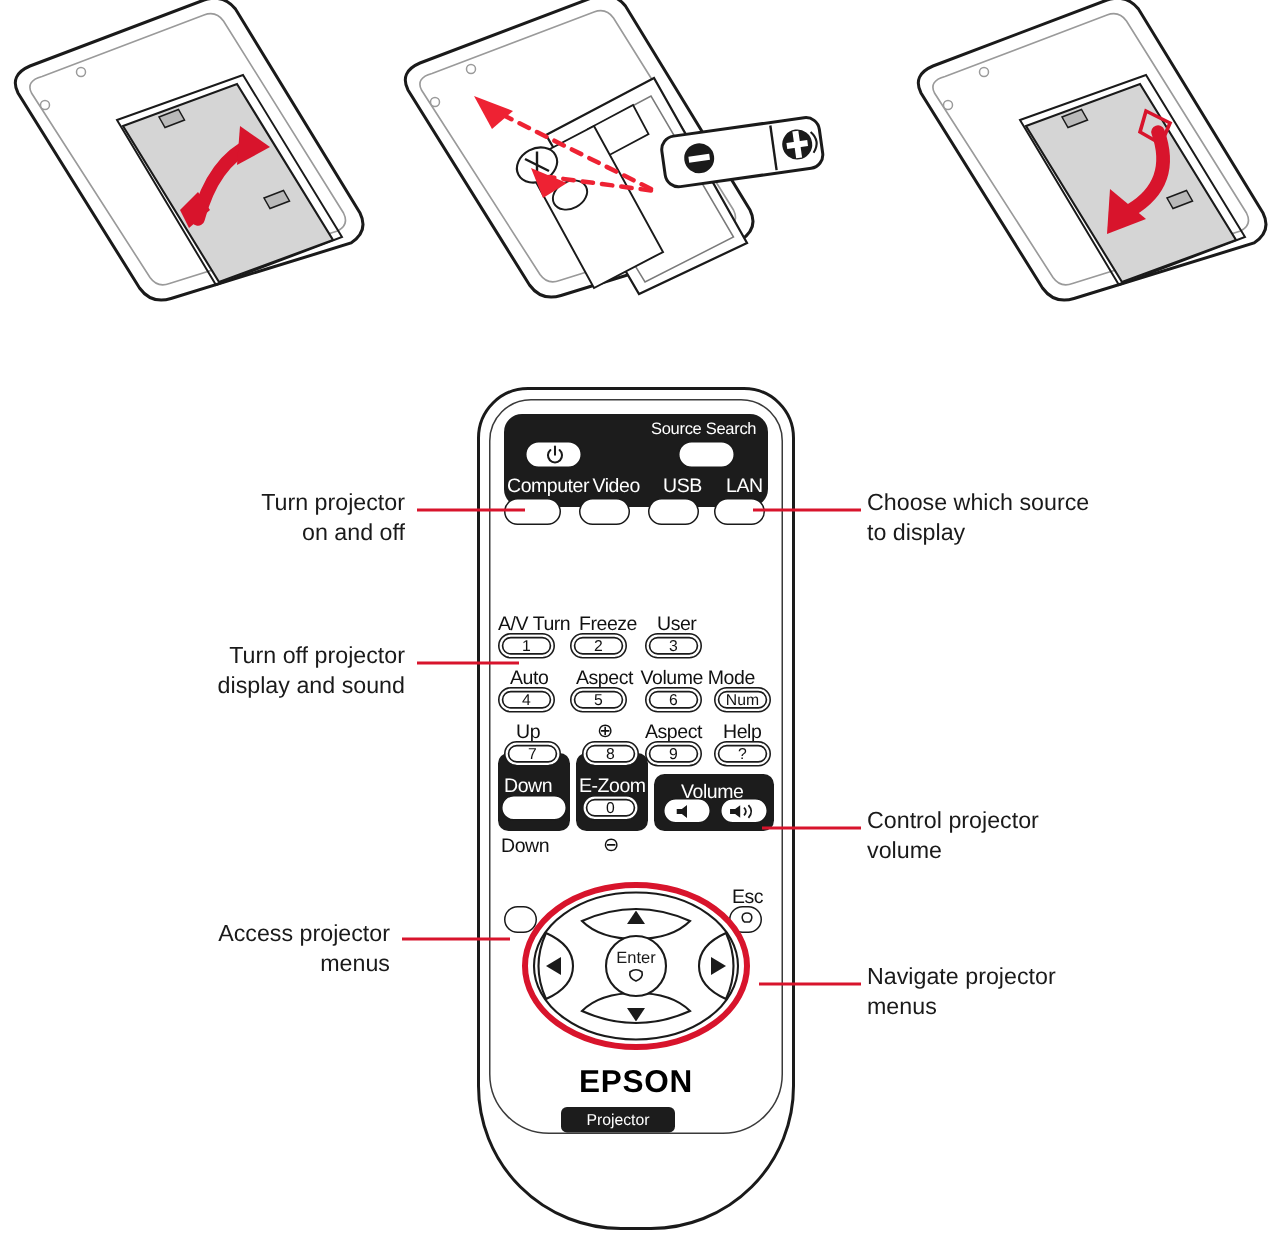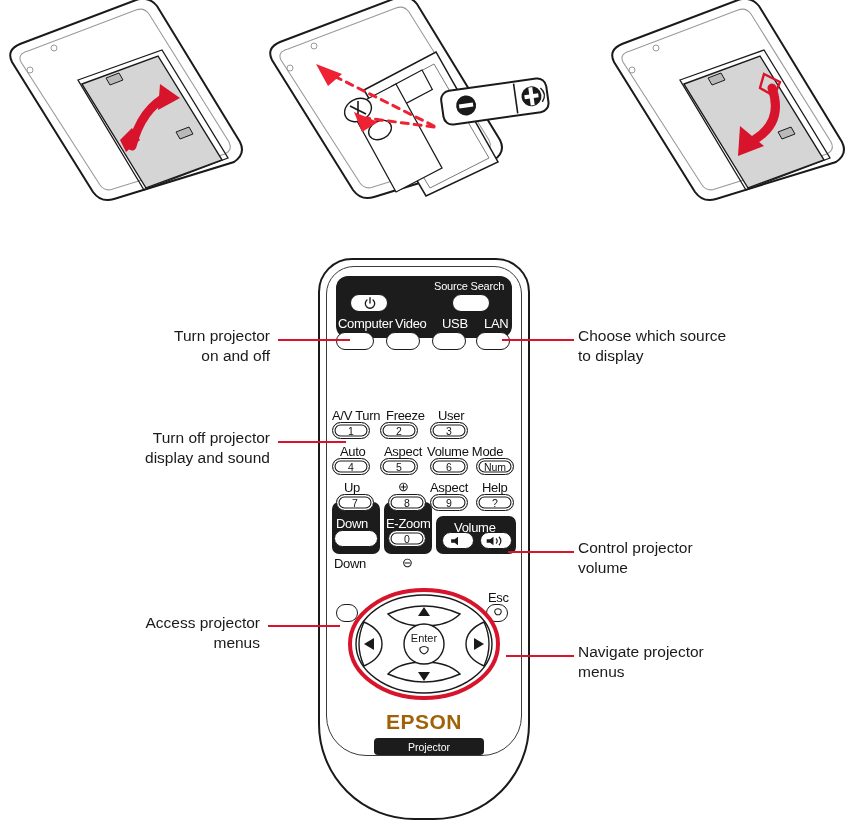--- a/index.html
+++ b/index.html
@@ -80,27 +80,27 @@
     position: absolute; left: 118px; top: 258px;
     width: 80px; height: 38px; background: #1c1c1c; border-radius: 7px;
   }
 
   
   .navpad { position: absolute; left: 30px; top: 330px; width: 152px; height: 112px; }
 
   .epson-logo {
     position: absolute; left: 0; right: 0; top: 452px;
     text-align: center;
-    font-size: 21px; font-weight: bold; color: #a16207;
+    font-size: 21px; font-weight: bold; color: #000000;
     letter-spacing: 0.5px;
     font-family: "Liberation Sans", sans-serif;
   }
   .projector-badge {
     position: absolute; left: 56px; top: 480px;
-    width: 110px; height: 17px;
+    width: 76px; height: 17px;
     background: #1c1c1c; border-radius: 4px;
     display: flex; align-items: center; justify-content: center;
     color: #fff; font-size: 10.5px;
   }
 
   
   .callout {
     position: absolute;
     font-size: 15.5px;
     color: #1a1a1a;

